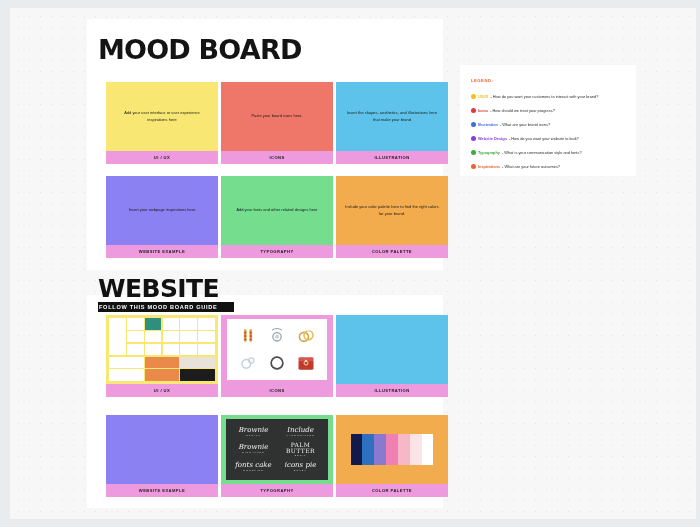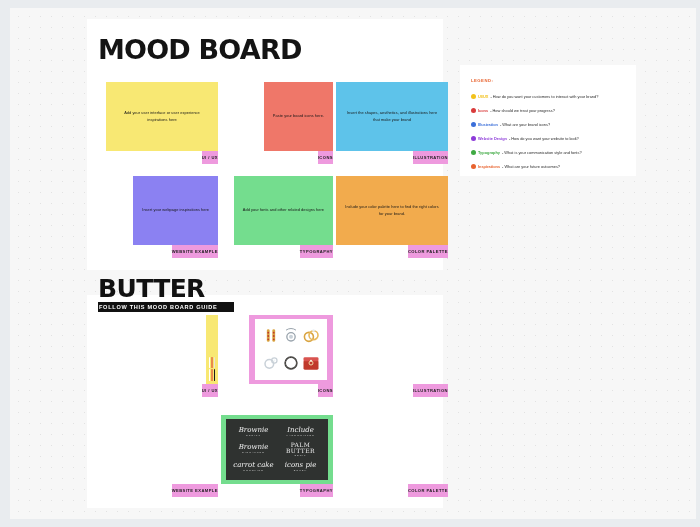--- a/index.html
+++ b/index.html
@@ -81,21 +81,20 @@
   }
 
   
   .card {
     position: absolute;
     width: 112px;
     height: 82px;
     display: flex;
     flex-direction: column;
     overflow: hidden;
-    align-items: flex-end;
   }
   .card-body {
     flex: 1;
     display: flex;
     align-items: center;
     justify-content: center;
     padding: 4px 9px;
     position: relative;
     overflow: hidden;
   }
@@ -310,21 +309,21 @@
     <span class="legend-q">- What is your communication style and fonts?</span>
   </div>
 
   <div class="legend-row" style="top:156px;">
     <span class="legend-dot" style="background:#e8632f;"></span>
     <span class="legend-key" style="color:#e8632f;">Inspirations</span>
     <span class="legend-q">- What are your future outcomes?</span>
   </div>
 
   <div id="example-block">
-    <div id="example-title">BUTTER</div>
+    <div id="example-title">WEBSITE</div>
     <div id="example-sub-bar">FOLLOW THIS MOOD BOARD GUIDE</div>
   </div>
 
   <div class="card" style="left:96px; top:307px;">
     <div class="card-body fill-yellow" style="padding:0;">
       <div class="ui-collage">
         <div class="ui-tile" style="grid-row: span 3;"></div>
         <div class="ui-tile"></div>
           <div class="ui-tile" style="background:#2f8f7f;"></div>
         <div class="ui-tile"></div>
@@ -421,21 +420,21 @@
         </div>
         <div class="type-word">
           <span>Brownie</span>
           <small>SIGNATURE</small>
         </div>
         <div class="type-word caps">
           <span>PALM BUTTER</span>
           <small>SERIF</small>
         </div>
         <div class="type-word">
-          <span>carrot cake</span>
+          <span>fonts cake</span>
           <small>MONOLINE</small>
         </div>
         <div class="type-word">
           <span>icons pie</span>
           <small>BRUSH</small>
         </div>
       </div>
     </div>
     <div class="card-label">TYPOGRAPHY</div>
   </div>

